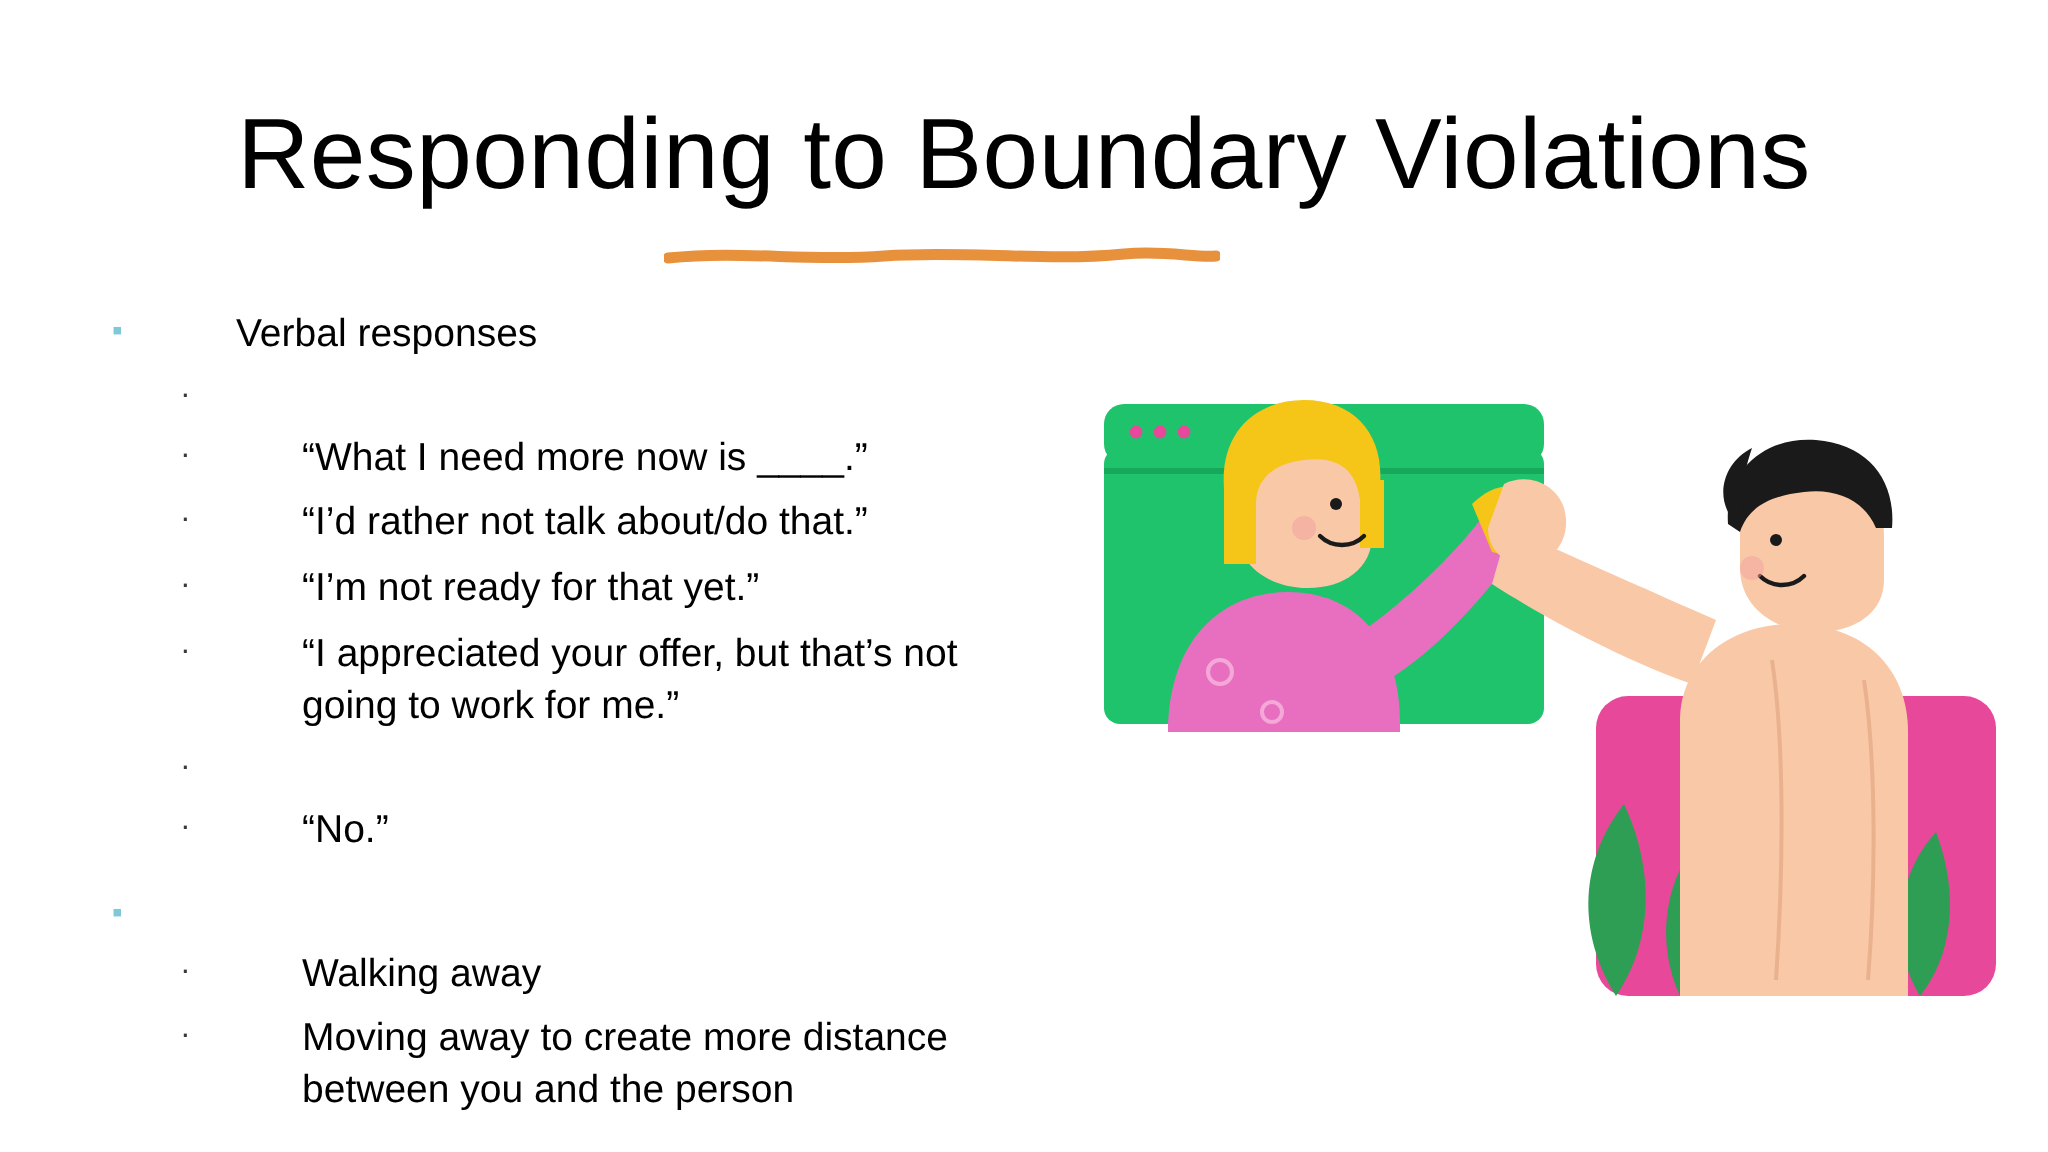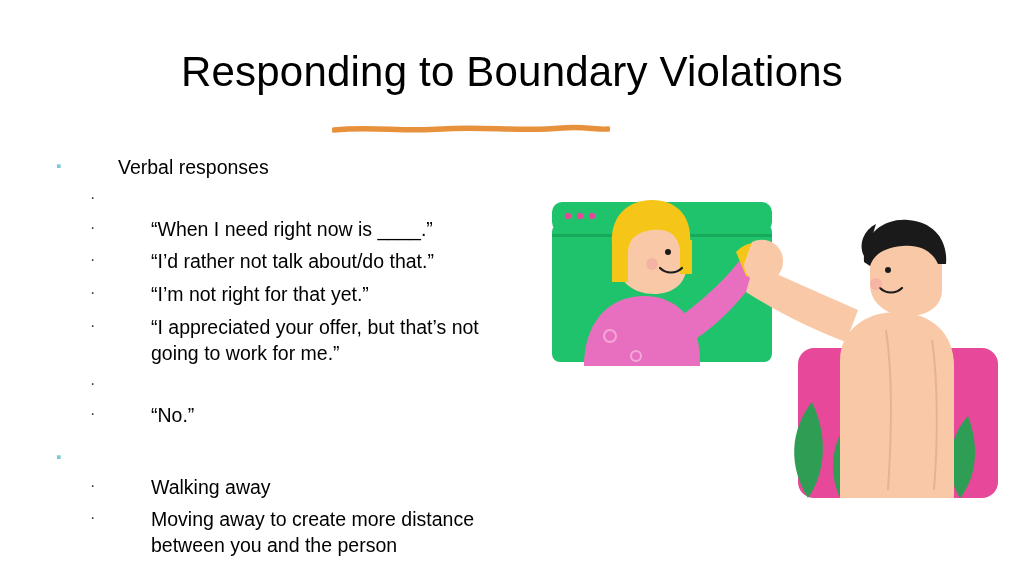--- a/index.html
+++ b/index.html
@@ -13,21 +13,21 @@
     position: relative;
     width: 1024px; height: 576px;
     background: #ffffff;
   }
 
   
   .title {
     position: absolute;
     top: 48px; left: 0; width: 1024px;
     text-align: center;
-    font-size: 42px;
+    font-size: 50px;
     font-weight: 400;
     color: #000000;
     letter-spacing: 0.2px;
     white-space: nowrap;
   }
   .title-underline {
     position: absolute;
     top: 120px; left: 332px;
     width: 278px; height: 10px;
   }
@@ -100,29 +100,29 @@
       <div class="lvl1">
         <span class="dot">▪</span>
         <span class="txt">Verbal responses</span>
       </div>
 
       <div class="lvl2">
         <span class="dot">·</span>
       </div>
       <div class="lvl2">
         <span class="dot">·</span>
-        <span class="txt">“When I need right now is ____.”</span>
+        <span class="txt">“What I need more now is ____.”</span>
       </div>
       <div class="lvl2">
         <span class="dot">·</span>
         <span class="txt">“I’d rather not talk about/do that.”</span>
       </div>
       <div class="lvl2">
         <span class="dot">·</span>
-        <span class="txt">“I’m not right for that yet.”</span>
+        <span class="txt">“I’m not ready for that yet.”</span>
       </div>
       <div class="lvl2">
         <span class="dot">·</span>
         <span class="txt">“I appreciated your offer, but that’s not going to work for me.”</span>
       </div>
       <div class="lvl2">
         <span class="dot">·</span>
       </div>
       <div class="lvl2">
         <span class="dot">·</span>

